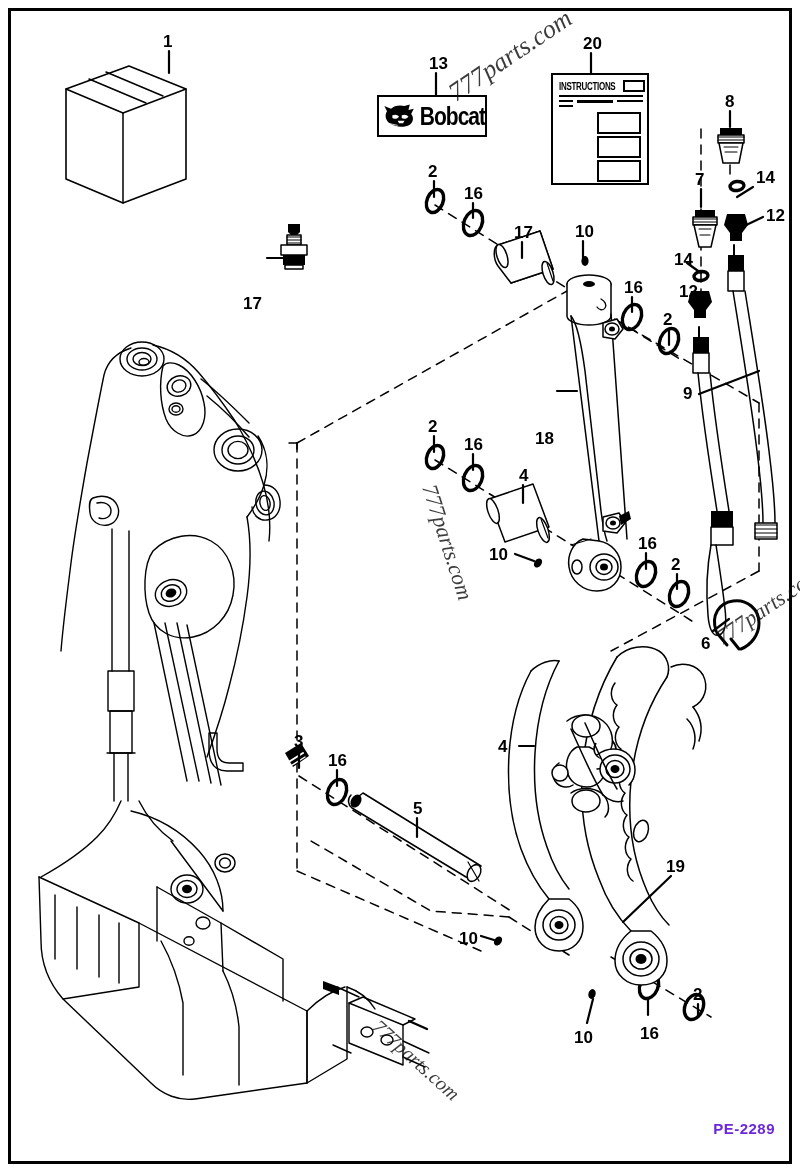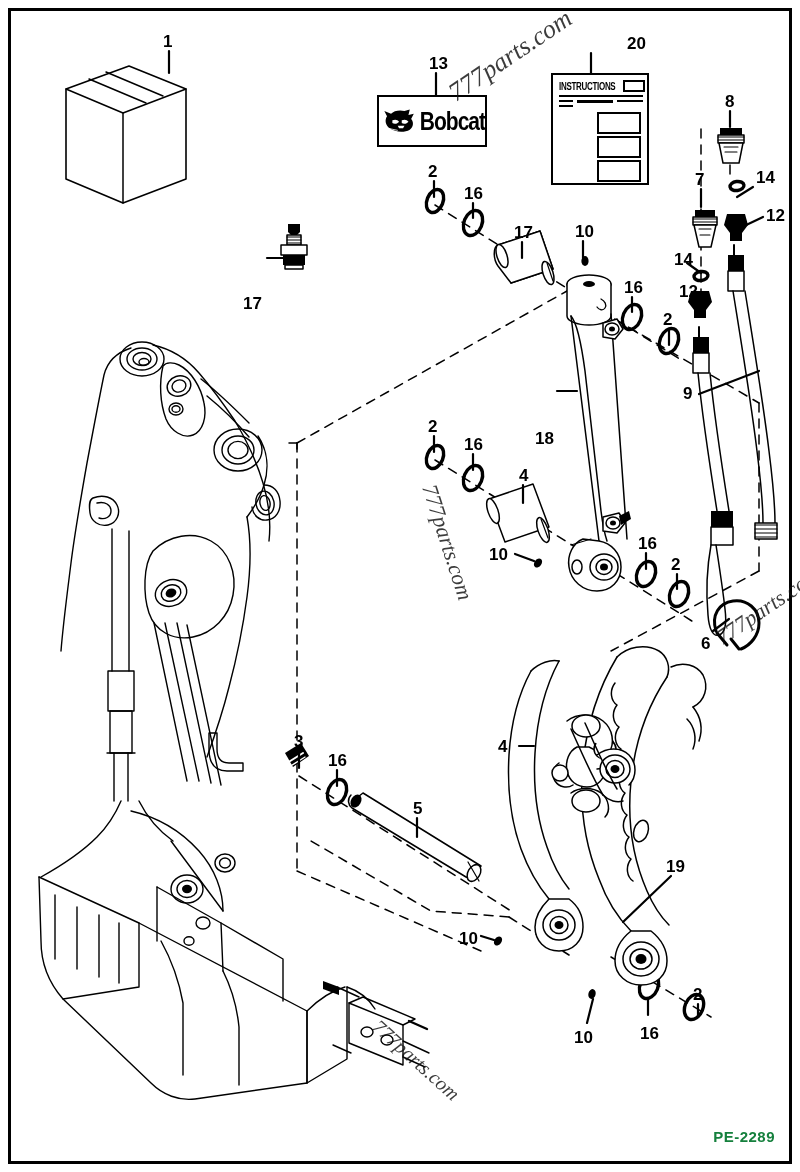--- a/index.html
+++ b/index.html
@@ -20,23 +20,23 @@
   #inner{position:absolute;left:0;top:0;width:778px;height:1150px;}
   svg.layer{position:absolute;left:0;top:0;width:778px;height:1150px;overflow:visible;}
   .cal{
     position:absolute;
     font-family:"Liberation Sans", sans-serif;
     font-weight:bold;font-size:17px;color:#000;
     letter-spacing:0px;line-height:1;
     white-space:nowrap;
   }
   .partnum{
-    position:absolute;right:14px;bottom:16px;
+    position:absolute;right:14px;bottom:24px;
     font-family:"Liberation Sans", sans-serif;
-    font-weight:bold;font-size:15px;color:#15803d;letter-spacing:.5px;
+    font-weight:bold;font-size:15px;color:#6d28d9;letter-spacing:.5px;
   }
   .wm{
     position:absolute;color:#111;opacity:.82;
     font-family:"Liberation Serif", serif;
     font-style:italic;white-space:nowrap;pointer-events:none;
   }
   .decal-bobcat{
     position:absolute;border:2px solid #000;background:#fff;
     box-sizing:border-box;display:flex;align-items:center;
   }
@@ -390,21 +390,21 @@
           <g fill="#000" stroke="none">
             <ellipse cx="574" cy="250" rx="3.6" ry="5"></ellipse>
             <ellipse cx="527" cy="552" rx="3.6" ry="5" transform="rotate(35 527 552)"></ellipse>
             <ellipse cx="487" cy="930" rx="3.6" ry="5" transform="rotate(35 487 930)"></ellipse>
             <ellipse cx="581" cy="983" rx="3.6" ry="5" transform="rotate(15 581 983)"></ellipse>
           </g>
 
         </g>
       </svg>
 
-      <div class="decal-bobcat" style="left:366px;top:84px;width:110px;height:52px;">
+      <div class="decal-bobcat" style="left:366px;top:84px;width:110px;height:42px;">
         <svg width="52" height="38" viewBox="0 0 52 38" style="margin-left:4px;">
           <g fill="#000" stroke="none">
             <path d="M6 12 L2 4 L12 8 C16 4 24 2 32 4 L40 2 L38 10 L46 8 L42 16
                      C46 20 46 28 40 32 C32 37 18 36 10 30 C4 26 2 18 6 12 Z"></path>
             <path d="M14 18 C18 16 22 17 24 20 C22 23 17 24 14 22 Z" fill="#fff"></path>
             <path d="M28 18 C32 16 36 17 38 20 C36 23 31 24 28 22 Z" fill="#fff"></path>
             <path d="M22 26 L32 26 L30 30 L24 30 Z" fill="#fff"></path>
             <path d="M8 30 L22 33 M8 33 L20 35" stroke="#fff" stroke-width="1.2"></path>
           </g>
         </svg>
@@ -458,21 +458,21 @@
             <line x1="470" y1="925" x2="483" y2="929"></line>
             <line x1="576" y1="1012" x2="582" y2="988"></line>
             <line x1="637" y1="1004" x2="637" y2="988"></line>
             <line x1="687" y1="993" x2="687" y2="1006"></line>
             <line x1="256" y1="247" x2="272" y2="247"></line>
           </g>
       </svg>
       <div id="callout-layer">
           <div class="cal" style="left: 152px; top: 22px;">1</div>
           <div class="cal" style="left: 418px; top: 44px;">13</div>
-          <div class="cal" style="left: 572px; top: 24px; margin-left: 44px;">20</div>
+          <div class="cal" style="left: 572px; top: 24px;">20</div>
           <div class="cal" style="left: 714px; top: 82px;">8</div>
           <div class="cal" style="left: 417px; top: 152px;">2</div>
           <div class="cal" style="left: 453px; top: 174px;">16</div>
           <div class="cal" style="left: 503px; top: 213px;">17</div>
           <div class="cal" style="left: 564px; top: 212px;">10</div>
           <div class="cal" style="left: 684px; top: 160px;">7</div>
           <div class="cal" style="left: 745px; top: 158px;">14</div>
           <div class="cal" style="left: 755px; top: 196px;">12</div>
           <div class="cal" style="left: 663px; top: 240px;">14</div>
           <div class="cal" style="left: 613px; top: 268px;">16</div>

